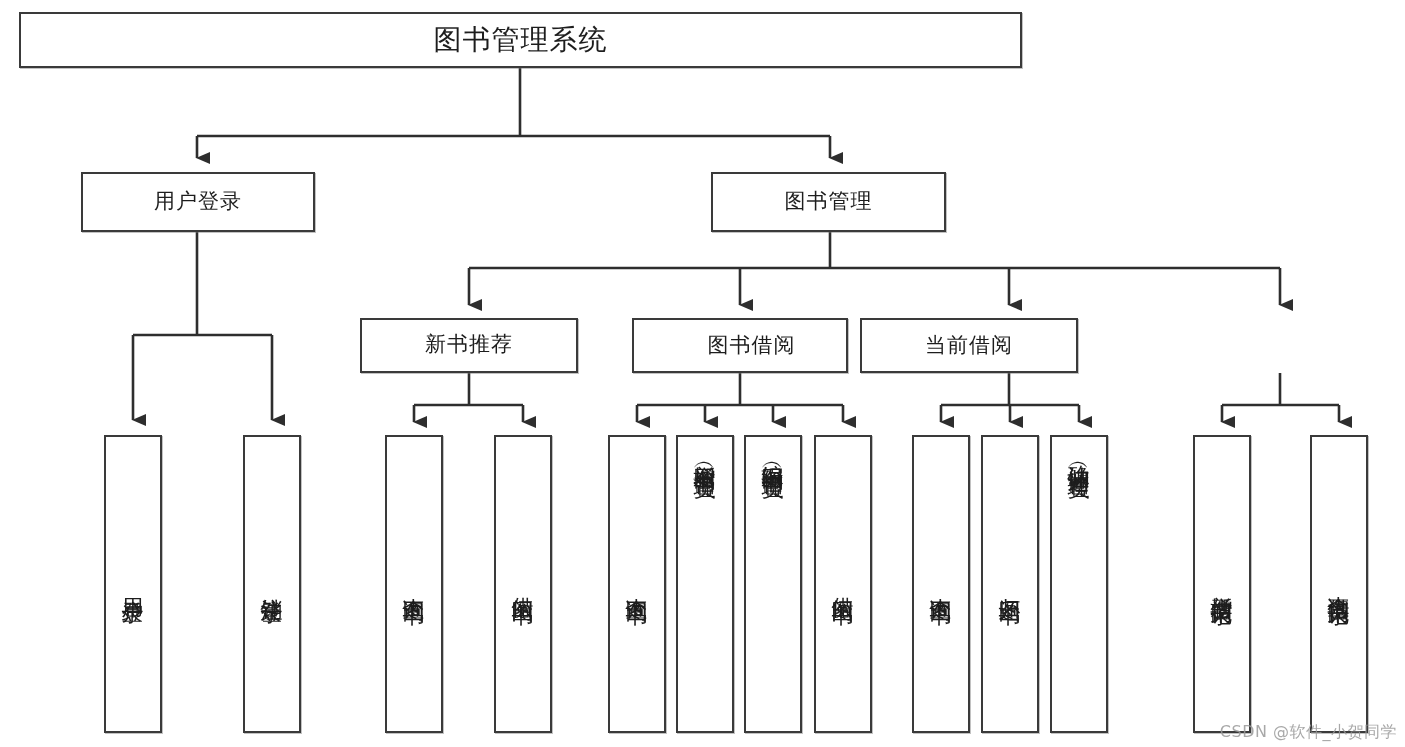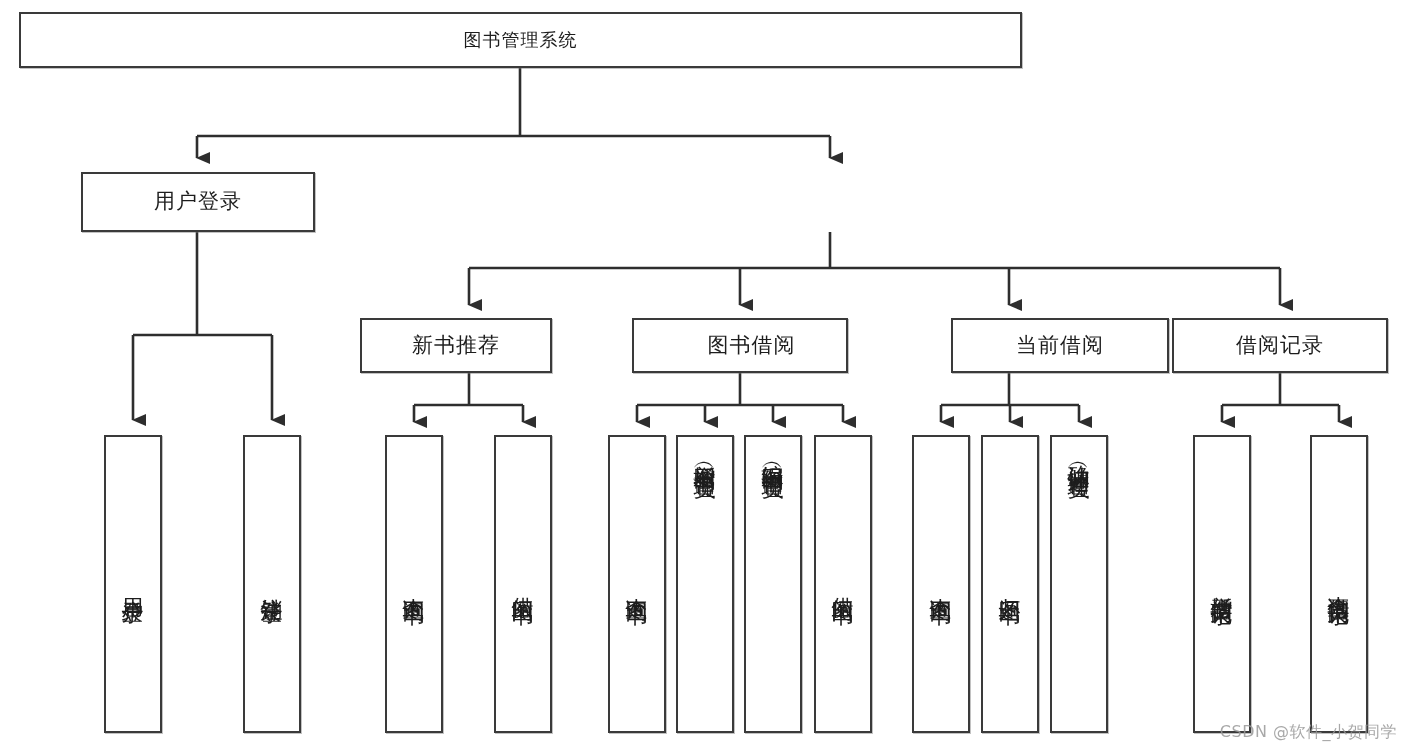--- a/index.html
+++ b/index.html
@@ -31,21 +31,21 @@
     justify-content:center;
     box-shadow:1px 1px 0 rgba(120,120,120,.45);
   }
   .node .label{
     font-size:21px;
     letter-spacing:1px;
     color:#1d1d1d;
     white-space:nowrap;
     line-height:1.1;
   }
-  .node.root .label{font-size:18px;}
+  .node.root .label{font-size:28px;}
   .leaf{
     position:absolute;
     box-sizing:border-box;
     background:#ffffff;
     border:2.5px solid #3a3a3a;
     display:flex;
     align-items:flex-start;
     justify-content:center;
     padding-top:10px;
     box-shadow:1px 1px 0 rgba(120,120,120,.45);
@@ -127,32 +127,32 @@
     </g>
   </svg>
 
   <div class="node root" style="left:19px;top:12px;width:1003px;height:56px;">
     <span class="label">图书管理系统</span>
   </div>
 
   <div class="node" style="left:81px;top:172px;width:234px;height:60px;">
     <span class="label">用户登录</span>
   </div>
+  <div class="node" style="left:711px;top:172px;width:235px;height:60px;">
+    <span class="label">图书管理</span>
+  </div>
 
-  <div class="node" style="left:360px;top:318px;width:192px;height:55px;">
+  <div class="node" style="left:360px;top:318px;width:218px;height:55px;font-family:Liberation Mono, monospace;">
     <span class="label">新书推荐</span>
   </div>
   <div class="node" style="left:632px;top:318px;width:216px;height:55px;padding-left:23px;">
     <span class="label">图书借阅</span>
   </div>
-  <div class="node" style="left:951px;top:318px;width:218px;height:55px;">
+  <div class="node" style="left:860px;top:318px;width:218px;height:55px;">
     <span class="label">当前借阅</span>
-  </div>
-  <div class="node" style="left:1172px;top:318px;width:216px;height:55px;">
-    <span class="label">借阅记录</span>
   </div>
 
   <div class="leaf center" style="left:104px;top:435px;width:58px;height:298px;">
     <span class="vlabel">用户登录</span>
   </div>
   <div class="leaf center" style="left:243px;top:435px;width:58px;height:298px;">
     <span class="vlabel">注销登录</span>
   </div>
 
   <div class="leaf center" style="left:385px;top:435px;width:58px;height:298px;">

